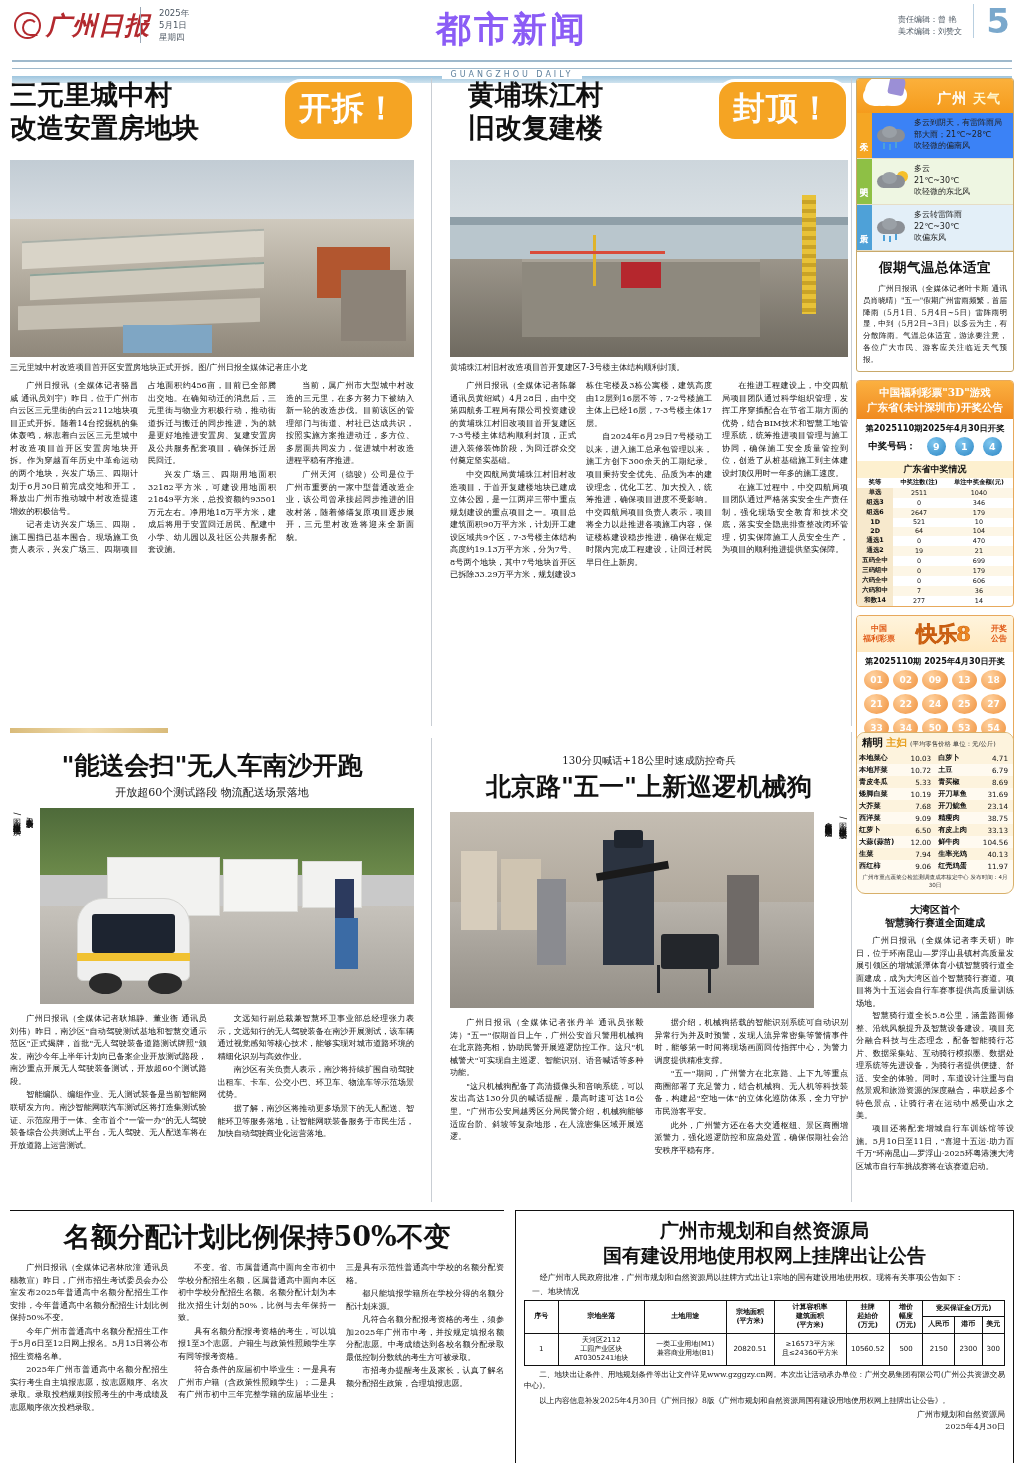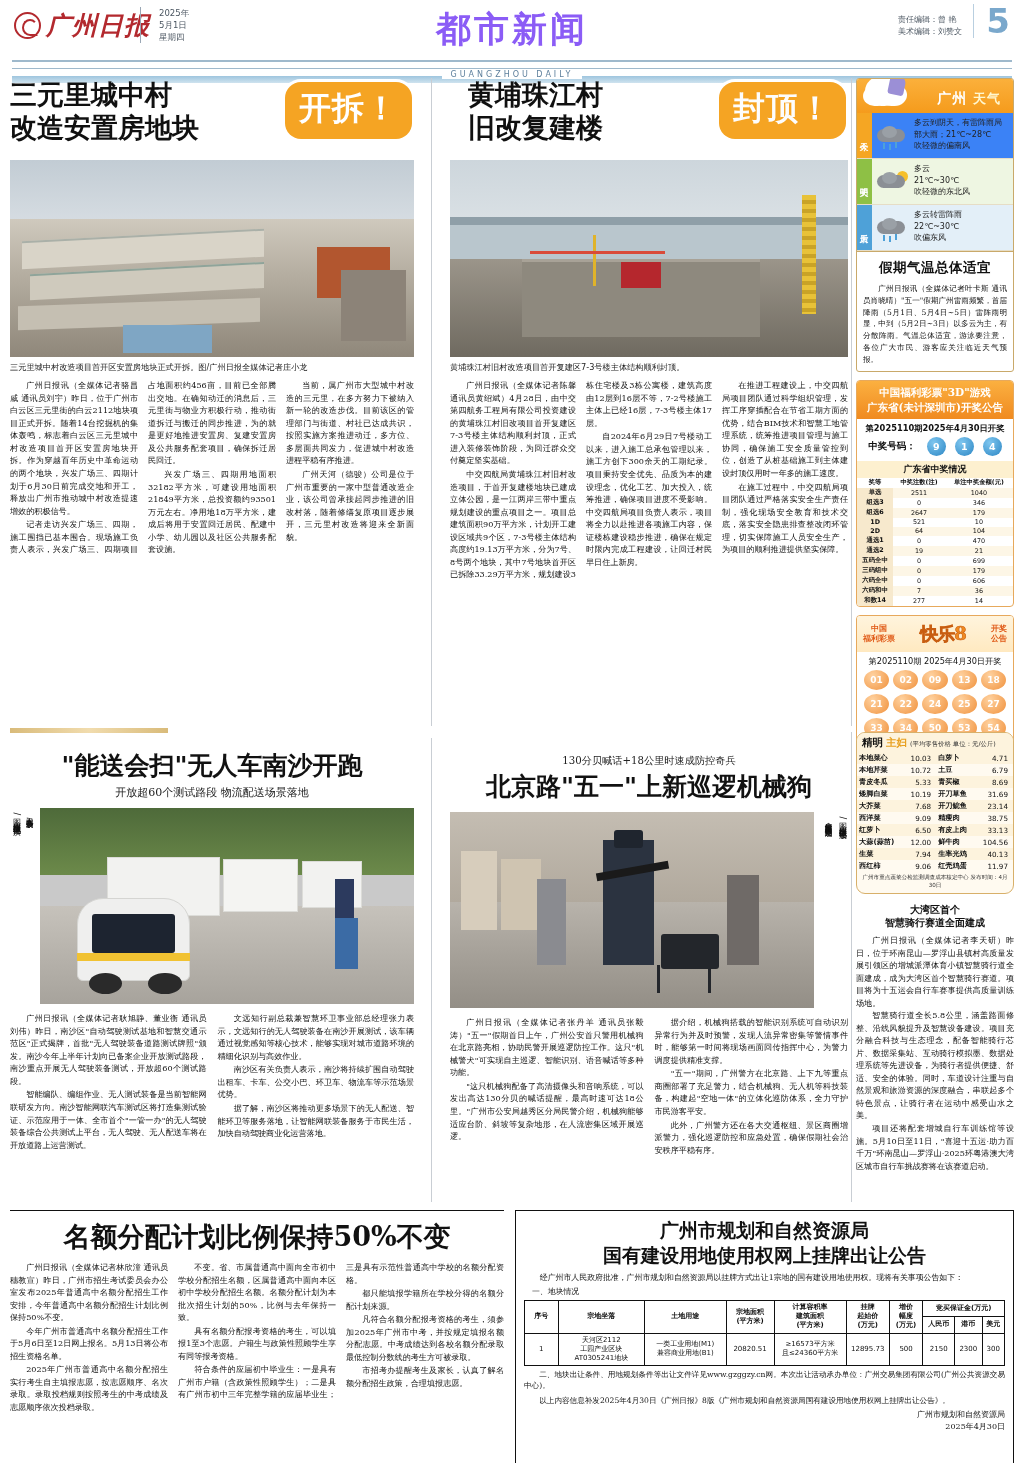--- a/index.html
+++ b/index.html
@@ -185,24 +185,24 @@
   .ltable td:first-child { background: #f7e9cd !important; font-weight: bold; }
 
   
   .kcard { border: 1.5px solid #e7a95c; border-radius: 4px; overflow: hidden; margin-top: 8px; background:#fff; }
   .kcard-head {
     background: linear-gradient(to bottom,#fff4dd,#ffe9c0); position: relative; height: 36px;
     display: flex; align-items: center; justify-content: space-between; padding: 0 6px;
   }
   .k-l, .k-r { font-size: 8px; font-weight: bold; color: #e05a17; line-height: 1.25; text-align: center; }
   .k-logo {
-    font-family: "DejaVu Serif", serif; font-weight: bold; font-size: 18px;
+    font-family: "DejaVu Serif", serif; font-weight: bold; font-size: 21px;
     color: #f08a20; -webkit-text-stroke: 0.6px #c75d12; letter-spacing: -1px;
   }
-  .k-issue { text-align: center; font-size: 8.2px; font-weight: normal; padding: 4px 0 3px; color:#111; }
+  .k-issue { text-align: center; font-size: 8.2px; font-weight: bold; padding: 4px 0 3px; color:#111; }
   .kgrid { display: grid; grid-template-columns: repeat(5,1fr); gap: 4px; padding: 0 7px 8px; }
   .kball {
     height: 20px; border-radius: 50%; background: radial-gradient(circle at 35% 28%,#ffd2a0,#f0913c);
     color: #fff; font-size: 9px; font-weight: bold; display: flex; align-items: center; justify-content: center;
   }
 
   
   .pcard { border: 1.5px solid #d8b06a; border-radius: 9px; overflow: hidden; margin-top: 8px; background: #fffaf0; }
   .pcard-head {
     display:flex; align-items: baseline; gap:3px; padding: 3px 5px 2px; background: #fdf3dd;
@@ -755,21 +755,21 @@
             <tr>
               <td>1</td>
               <td style="white-space:pre-line;">天河区2112
 工园产业区块
 AT0305241地块</td>
               <td style="white-space:pre-line;">一类工业用地(M1)
 兼容商业用地(B1)</td>
               <td>20820.51</td>
               <td style="white-space:pre-line;">≥16573平方米
 且≤24360平方米</td>
-              <td>12895.73</td>
+              <td>10560.52</td>
               <td>500</td>
               <td>2150</td>
               <td>2300</td>
               <td>300</td>
             </tr>
           </tbody>
         </table>
         <div class="ann-foot">二、地块出让条件、用地规划条件等出让文件详见www.gzggzy.cn网。本次出让活动承办单位：广州交易集团有限公司(广州公共资源交易中心)。</div>
         <div class="ann-foot">以上内容信息补发2025年4月30日《广州日报》8版《广州市规划和自然资源局国有建设用地使用权网上挂牌出让公告》。</div>
         <div class="ann-sign">

